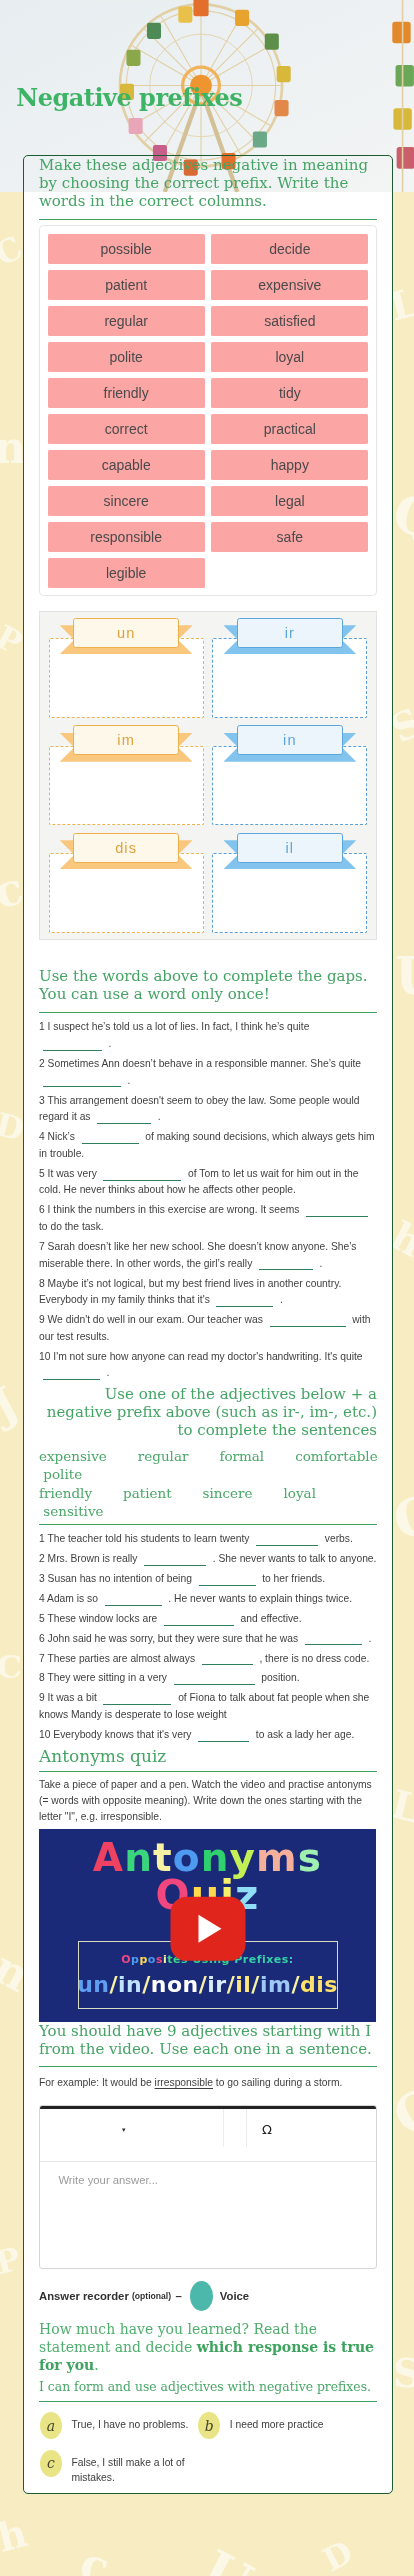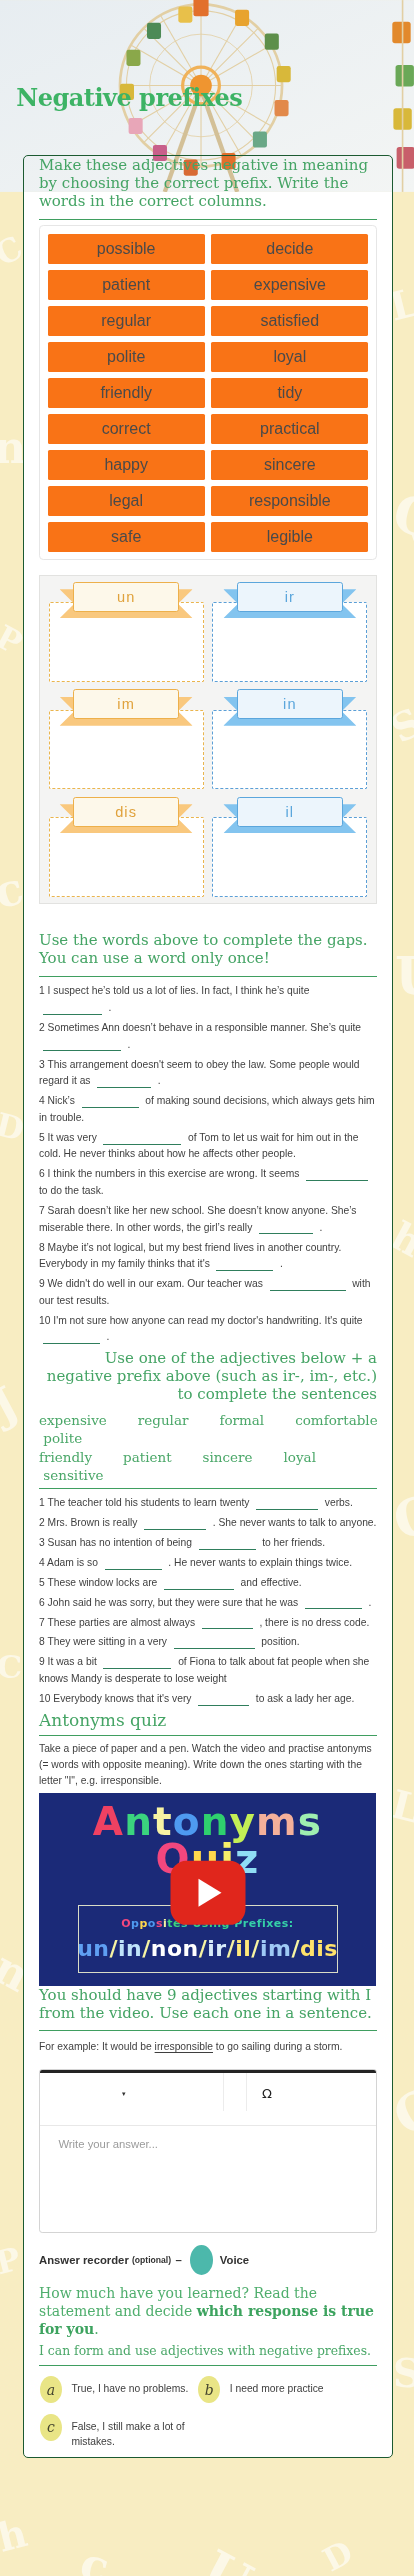--- a/index.html
+++ b/index.html
@@ -20,22 +20,22 @@
 
   h2.task-heading{font-family:"DejaVu Serif",serif;font-weight:500;font-size:15px;line-height:18px;color:#45a465;margin:0;}
   h3.sub-heading{font-family:"DejaVu Serif",serif;font-weight:500;font-size:17px;line-height:18px;color:#45a465;margin:0;}
   hr.divider{border:none;border-top:0.5px solid #3f9e60;margin:8.6px 0 0;}
 
   .mt-first{margin-top:45px;}
 
   
   .word-bank{margin-top:5.4px;border:0.5px solid #e6e6e6;border-radius:4.3px;background:#fff;padding:7.6px;
              display:grid;grid-template-columns:1fr 1fr;gap:6px 6.5px;}
-  .chip{background:#f97316;height:30px;line-height:30px;text-align:center;border-radius:1.6px;
-        color:#4a4a4a;font-size:16px;}
+  .chip{background:#fca5a5;height:30px;line-height:30px;text-align:center;border-radius:1.6px;
+        color:#4a4a4a;font-size:14px;}
 
   
   .dropzones{margin-top:15px;background:#f4f4f3;border:0.5px solid #e2e2e0;padding:5.4px 8.6px 6.5px;
              display:grid;grid-template-columns:1fr 1fr;gap:7.6px 8.6px;}
   .zone{position:relative;height:100px;}
   .zone .dashed{position:absolute;left:0;right:0;top:20.5px;bottom:0;border:1.1px dashed;border-radius:1.6px;background:#fff;}
   .zone.orange .dashed{border-color:#eab54e;}
   .zone.blue .dashed{border-color:#5b9fd6;}
   .wing{position:absolute;top:7.6px;left:50%;transform:translateX(-50%);width:133px;height:29px;z-index:1;
         clip-path:polygon(0 0,100% 0,89% 50%,100% 100%,0 100%,11% 50%);}
@@ -212,20 +212,21 @@
           <div class="chip">patient</div>
           <div class="chip">expensive</div>
           <div class="chip">regular</div>
           <div class="chip">satisfied</div>
           <div class="chip">polite</div>
           <div class="chip">loyal</div>
           <div class="chip">friendly</div>
           <div class="chip">tidy</div>
           <div class="chip">correct</div>
           <div class="chip">practical</div>
+          <div class="chip">capable</div>
           <div class="chip">happy</div>
           <div class="chip">sincere</div>
           <div class="chip">legal</div>
           <div class="chip">responsible</div>
           <div class="chip">safe</div>
           <div class="chip">legible</div>
         </div>
       <div class="dropzones" id="dropZones">
           <div class="zone orange">
             <div class="dashed"></div>

